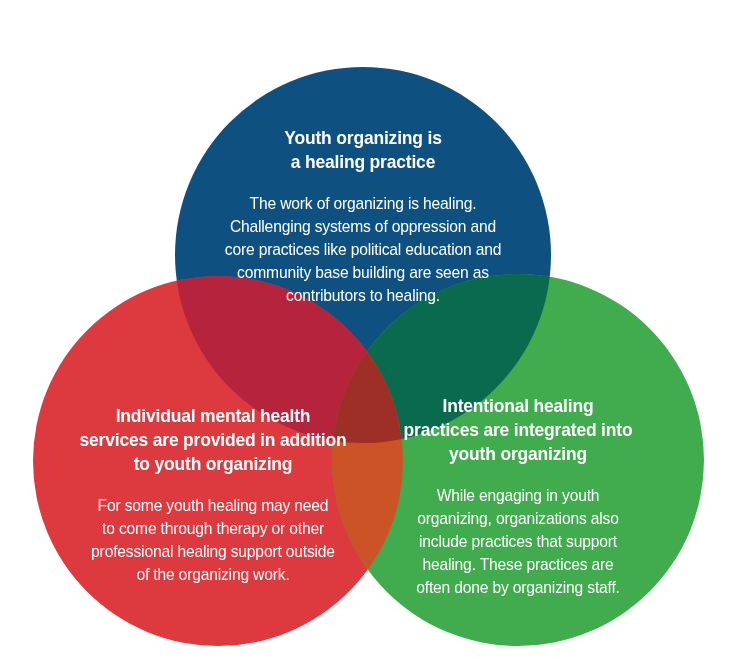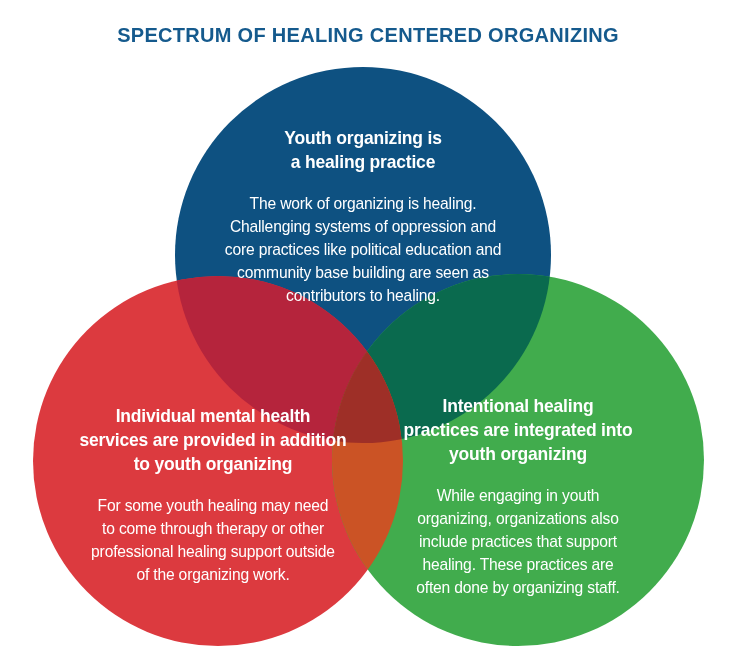--- a/index.html
+++ b/index.html
@@ -47,21 +47,20 @@
   }
   .text-top   { top: 108px; left: 183px; width: 360px; }
   .text-left  { top: 386px; left: 43px;  width: 340px; }
   .text-right { top: 376px; left: 358px; width: 320px; }
 </style>
 </head>
 <body>
 
 <div class="page">
 
-  <div class="page-title" style="color: rgb(21, 90, 141);">SPECTRUM OF HEALING CENTERED ORGANIZING</div>
 
   <svg class="venn-svg" width="736" height="659" viewBox="0 0 736 659" aria-hidden="true">
     <defs>
       <clipPath id="clip-red">
           <circle cx="218" cy="461" r="185"></circle>
         </clipPath>
       <clipPath id="clip-green">
           <circle cx="518" cy="460" r="186"></circle>
         </clipPath>
     </defs>

